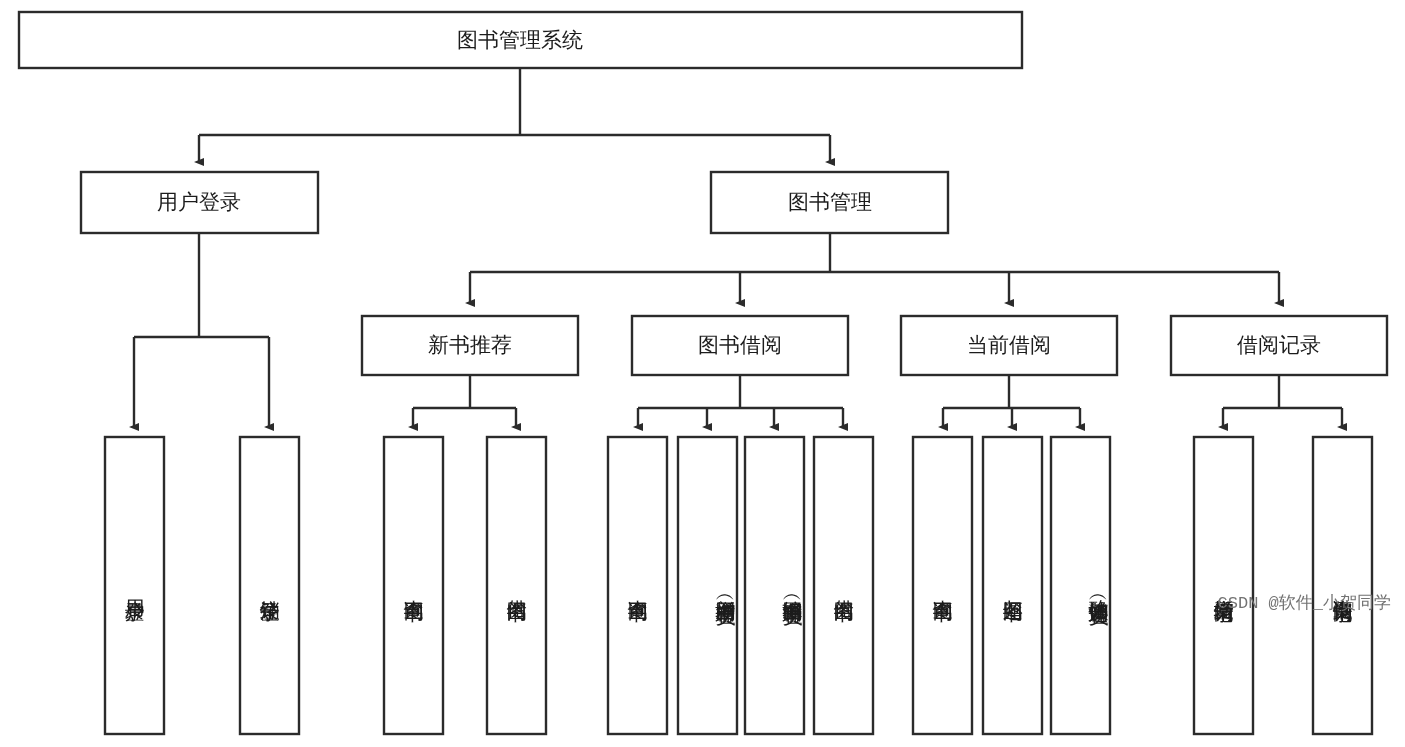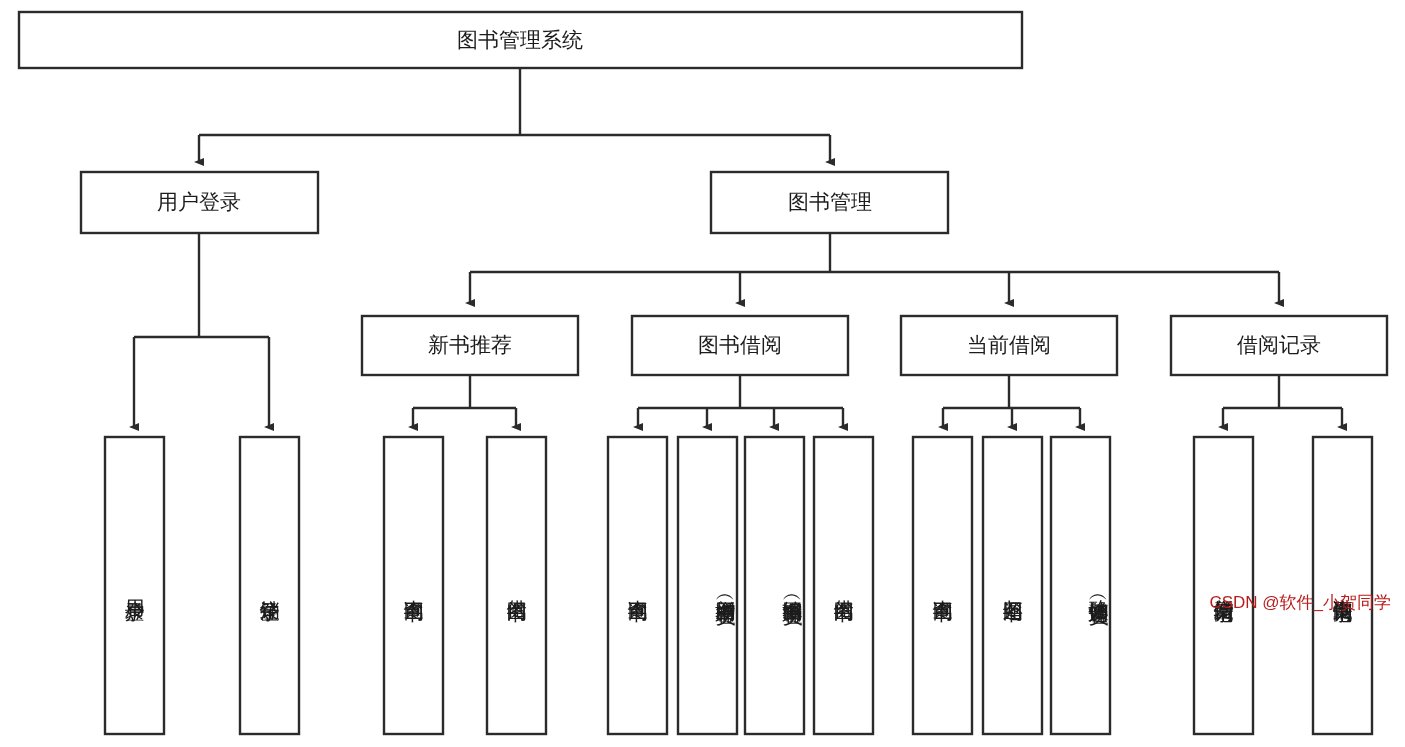--- a/index.html
+++ b/index.html
@@ -59,23 +59,23 @@
     color: #1c1c1c;
     letter-spacing: 1px;
     text-align: center;
     white-space: nowrap;
     user-select: none;
   }
   .watermark {
     position: absolute;
     right: 14px;
     bottom: 5px;
-    font-family: Liberation Sans, sans-serif;
+    font-family: Liberation Mono, monospace;
     font-size: 17px;
-    color: #b91c1c;
+    color: #737373;
     white-space: nowrap;
     user-select: none;
     margin-left: 33px;
   }
 </style>
 </head>
 <body>
 
 <div id="diagram-root">
 

